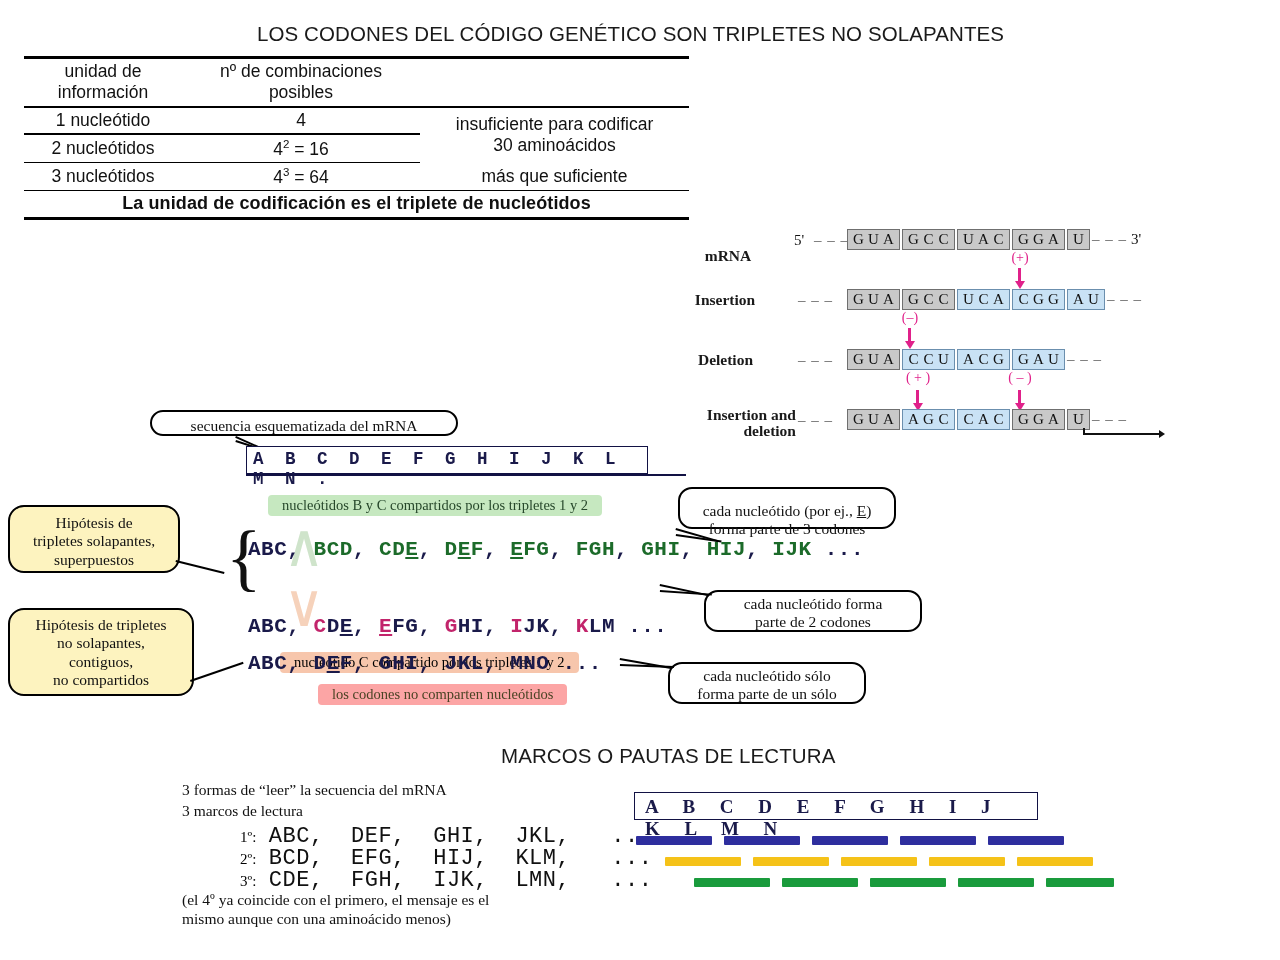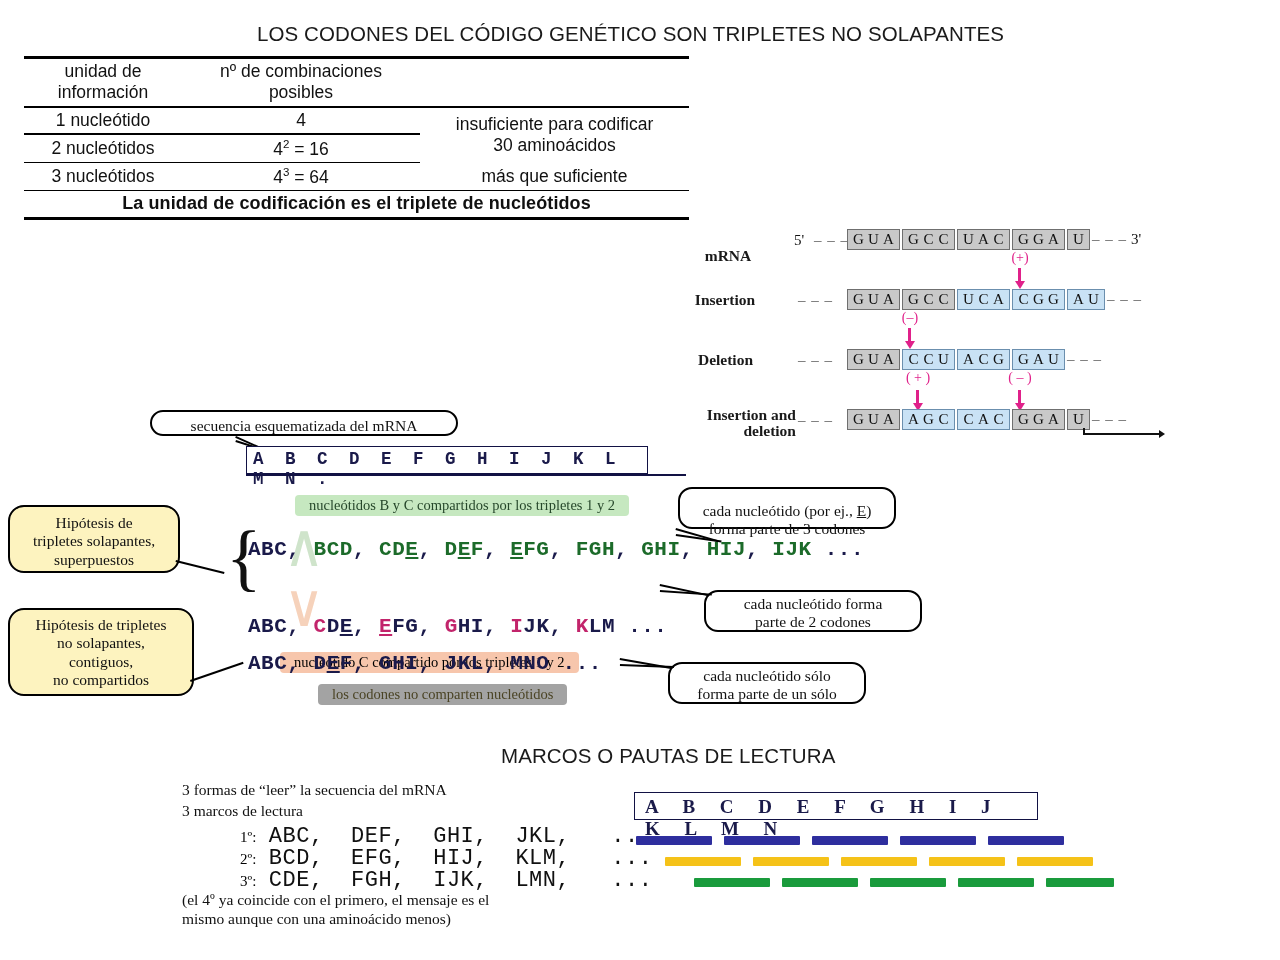--- a/index.html
+++ b/index.html
@@ -105,21 +105,21 @@
   .band{
     position:absolute;
     font-family:"Liberation Serif", serif;
     font-size:14.5px;line-height:1.2;
     padding:2px 14px;box-sizing:border-box;
     border-radius:4px;
     white-space:nowrap;
   }
   .band-green{background:#c6e8c0;color:#26472a;}
   .band-orange{background:#f7c6ac;color:#000000;margin-top:39px;}
-  .band-yellow{background:#a3a3a3;color:#4a4324;}
+  .band-yellow{background:#fca5a5;color:#4a4324;}
 
   .codonline{
     position:absolute;
     font-family:"Liberation Mono", monospace;
     font-weight:bold;font-size:21px;
     color:#1a1a4a;white-space:nowrap;letter-spacing:0.5px;
   }
   .c-green{color:#1c6b2a;}
   .c-pink{color:#c2246b;}
   .c-navy{color:#1a1a4a;}
@@ -343,21 +343,21 @@
   </div>
 </div>
 
 <div class="callout" style="left:150px;top:410px;width:308px;height:26px;line-height:22px;">secuencia esquematizada del mRNA</div>
 <div class="ptr" style="left:236px;top:436px;width:46px;transform:rotate(24deg);"></div>
 <div class="ptr" style="left:236px;top:440px;width:48px;transform:rotate(18deg);"></div>
 
 <div class="seqbox" style="left:246px;top:446px;width:402px;height:28px;">A B C D E F G H I J K L M N .</div>
 <div class="seq-underline" style="left:246px;top:474px;width:440px;"></div>
 
-<div class="band band-green" style="left:268px;top:495px;margin-left:27px;">nucleótidos B y C compartidos por los tripletes 1 y 2</div>
+<div class="band band-green" style="left:268px;top:495px;">nucleótidos B y C compartidos por los tripletes 1 y 2</div>
 
 <div class="ghost" style="left:286px;top:510px;font-size:60px;color:#cfe4cb;">∧</div>
 <div class="ghost" style="left:286px;top:570px;font-size:60px;color:#f6d2bb;">∨</div>
 
 <div class="brace" style="left:226px;top:520px;">{</div>
 
 <div class="codonline" style="left:248px;top:538px;">
   <span class="c-navy">ABC</span><span class="c-navy">,&nbsp;</span><span class="c-green">BCD</span><span class="c-navy">,&nbsp;</span><span class="c-green">CD<span class="u">E</span></span><span class="c-navy">,&nbsp;</span><span class="c-green">D<span class="u">E</span>F</span><span class="c-navy">,&nbsp;</span><span class="c-green"><span class="u">E</span>FG</span><span class="c-navy">,&nbsp;</span><span class="c-green">FGH</span><span class="c-navy">,&nbsp;</span><span class="c-green">GHI</span><span class="c-navy">,&nbsp;</span><span class="c-green">HIJ</span><span class="c-navy">,&nbsp;</span><span class="c-green">IJK</span><span class="c-navy">&nbsp;<span>...</span></span>
 </div>
 

